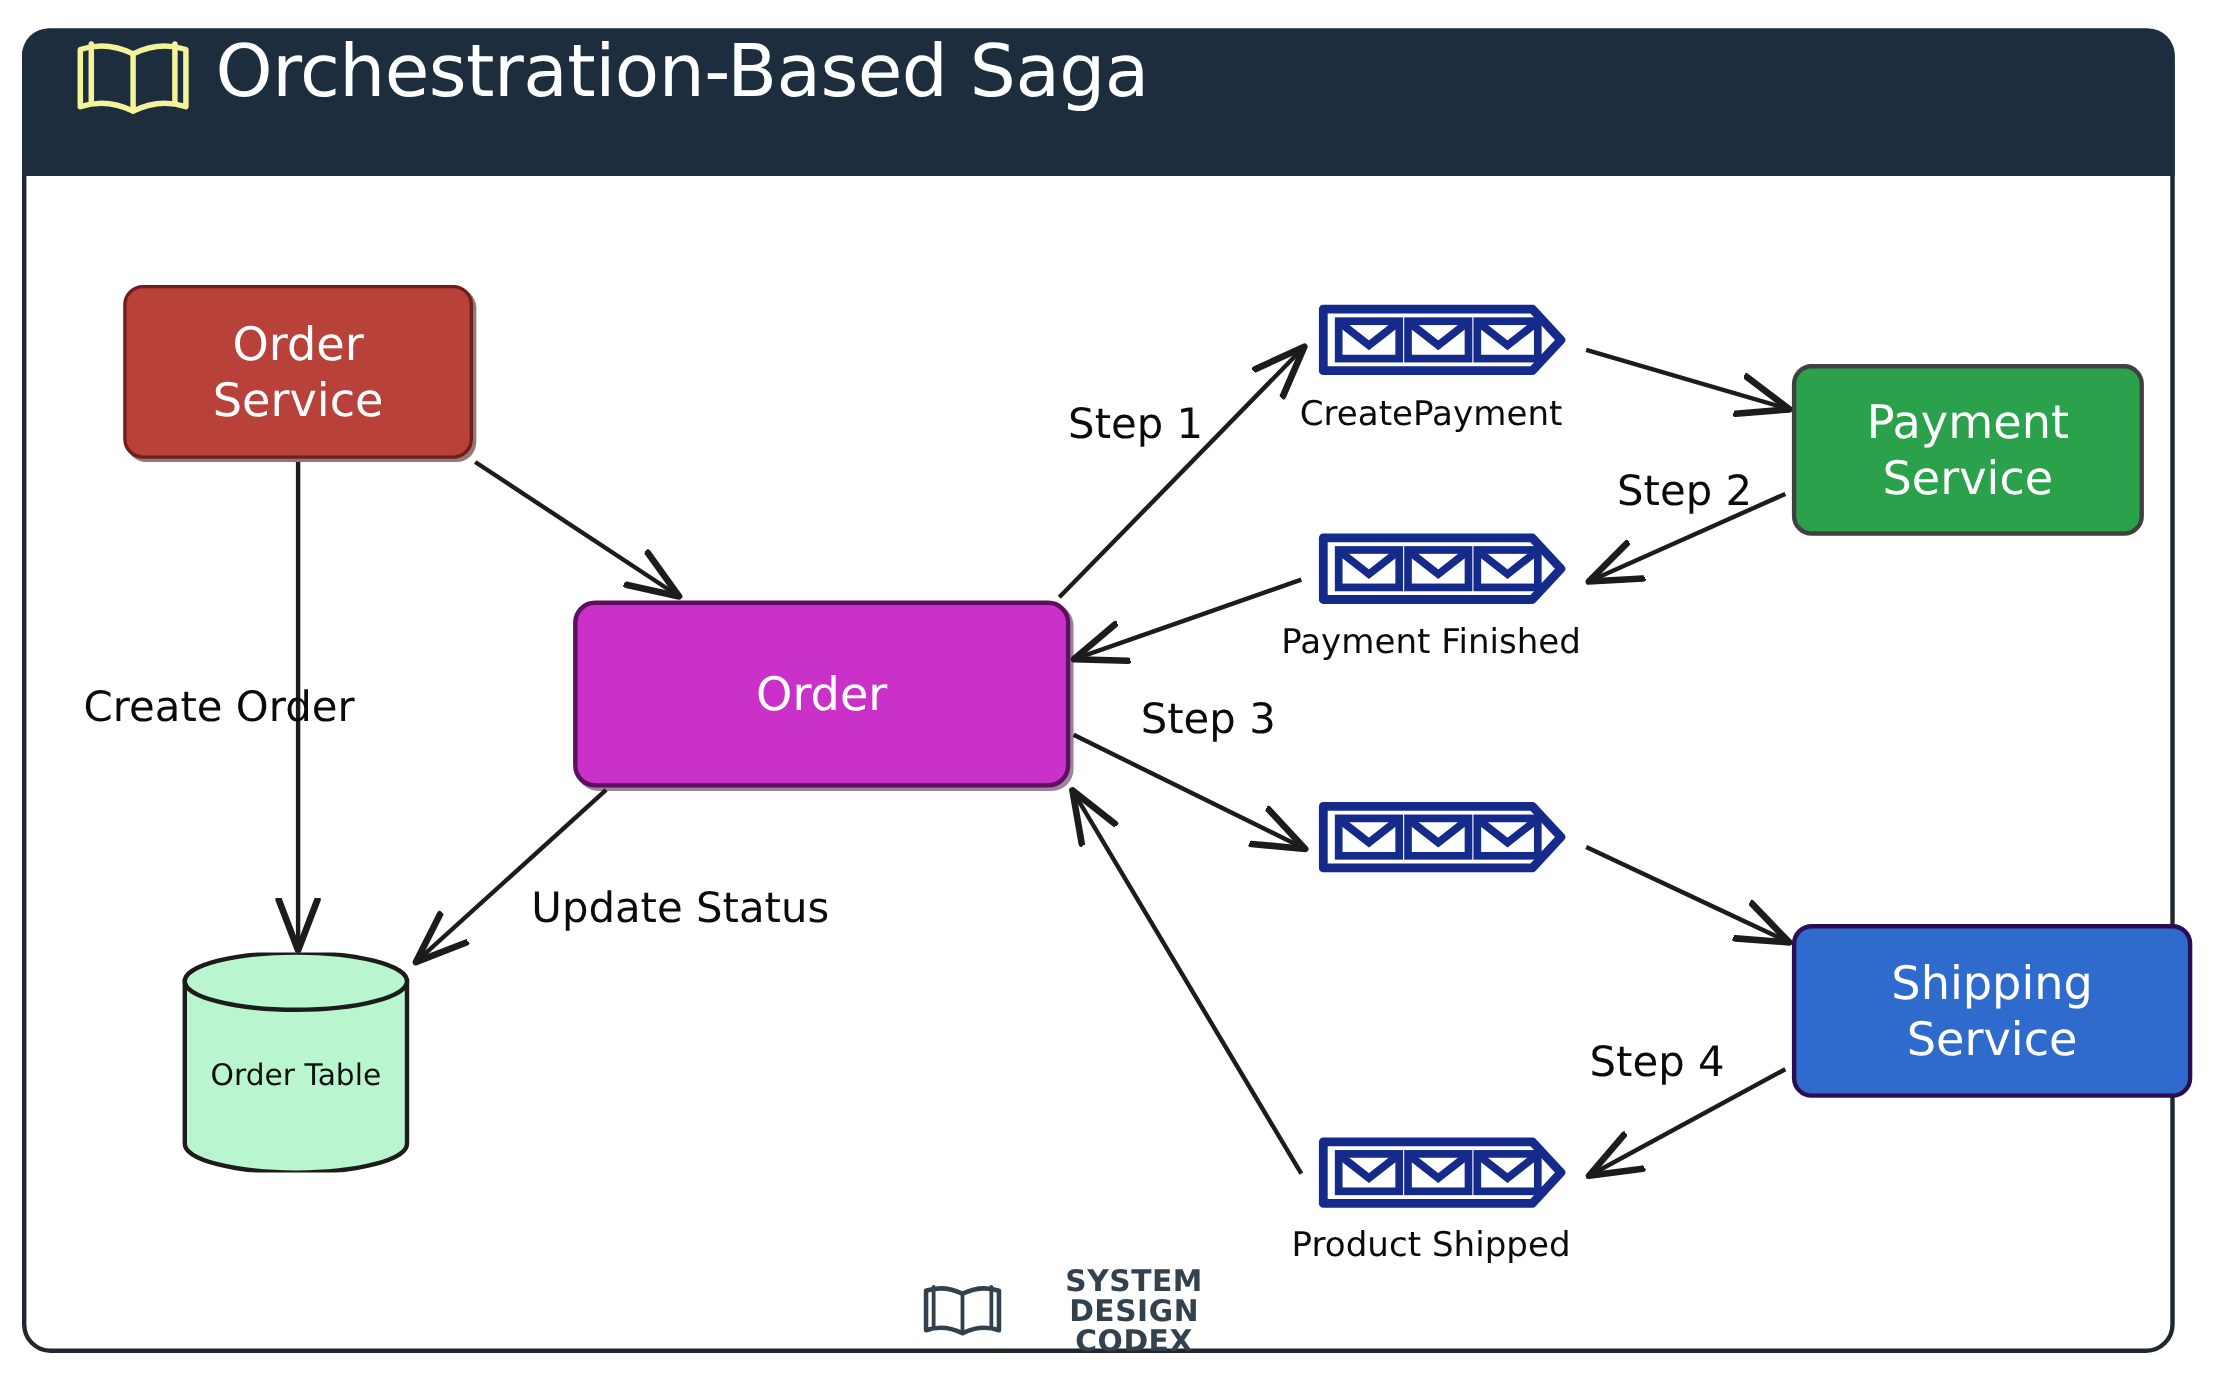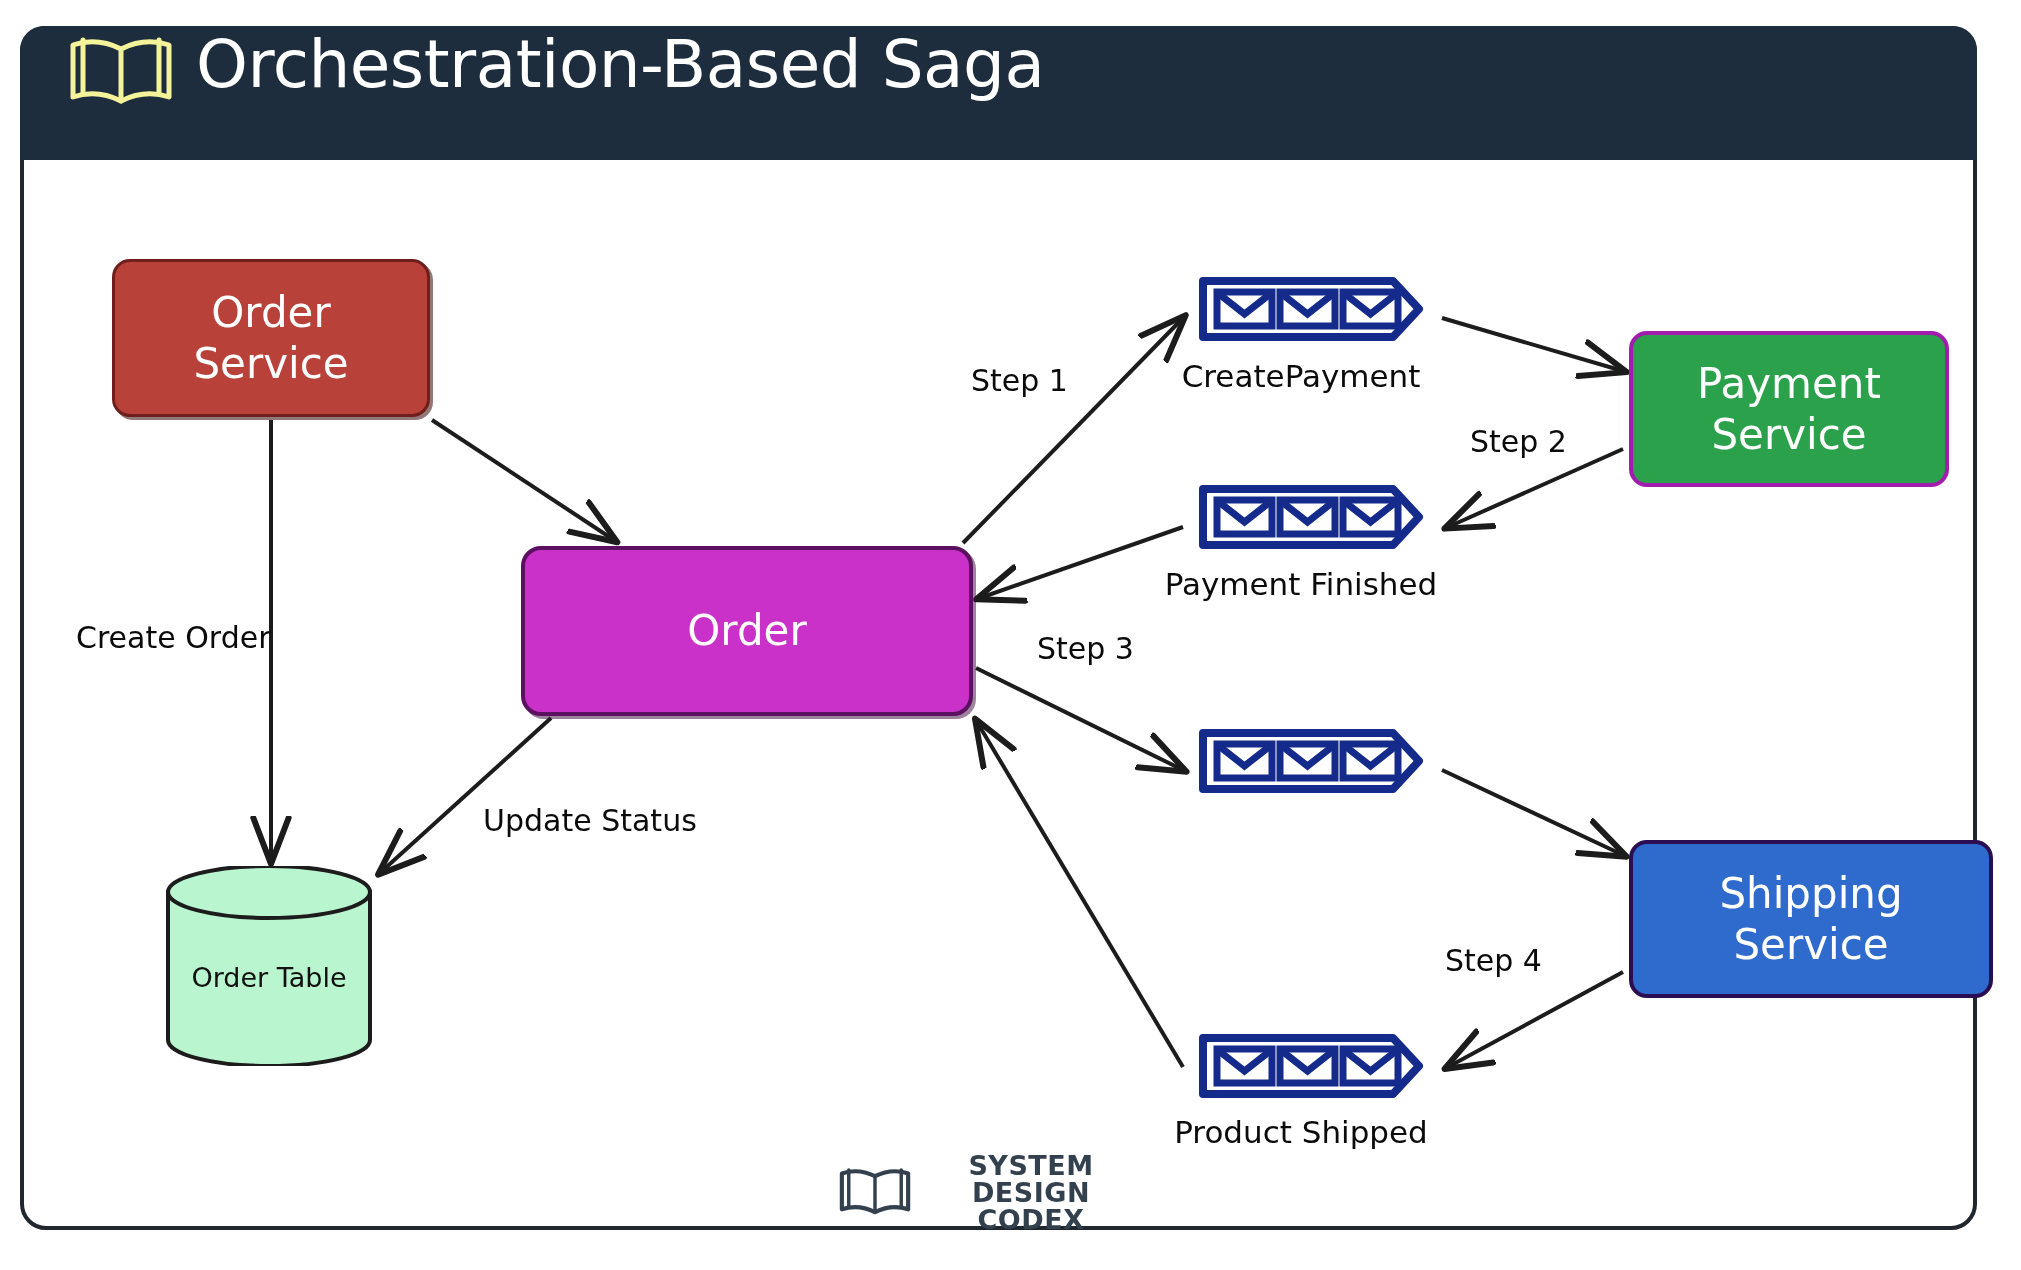--- a/index.html
+++ b/index.html
@@ -97,21 +97,21 @@
     left: 521px; top: 546px; width: 452px; height: 170px;
     background: #c931c9;
     border: 4px solid #5b1060;
     border-radius: 20px;
     font-size: 42px;
     box-shadow: 3px 3px 0 rgba(60,8,60,0.5);
   }
   #payment-service {
     left: 1629px; top: 331px; width: 320px; height: 156px;
     background: #2ba14b;
-    border: 4px solid #a21caf;
+    border: 4px solid #404040;
     border-radius: 18px;
     font-size: 42px;
   }
   #shipping-service {
     left: 1629px; top: 840px; width: 364px; height: 158px;
     background: #2f6bcc;
     border: 4px solid #2a0d52;
     border-radius: 18px;
     font-size: 42px;
   }
@@ -151,21 +151,21 @@
   #mq-payment-finished { left: 1197px; top: 483px; }
   #cap-payment-finished{ left: 1141px; top: 566px; }
   #mq-create-shipping  { left: 1197px; top: 727px; }
   #cap-create-shipping { left: 1141px; top: 810px; }
   #mq-product-shipped  { left: 1197px; top: 1032px; }
   #cap-product-shipped { left: 1141px; top: 1114px; }
 
   
   .edge-label {
     position: absolute;
-    font-size: 30px;
+    font-size: 38px;
     color: #0b0b0b;
     font-family: "DejaVu Sans", sans-serif;
     white-space: nowrap;
   }
   #lbl-step1 { left: 971px;  top: 363px; }
   #lbl-step2 { left: 1470px; top: 424px; }
   #lbl-step3 { left: 1037px; top: 631px; }
   #lbl-step4 { left: 1445px; top: 943px; }
   #lbl-create-order  { left: 76px;  top: 620px; }
   #lbl-update-status { left: 483px; top: 803px; }

